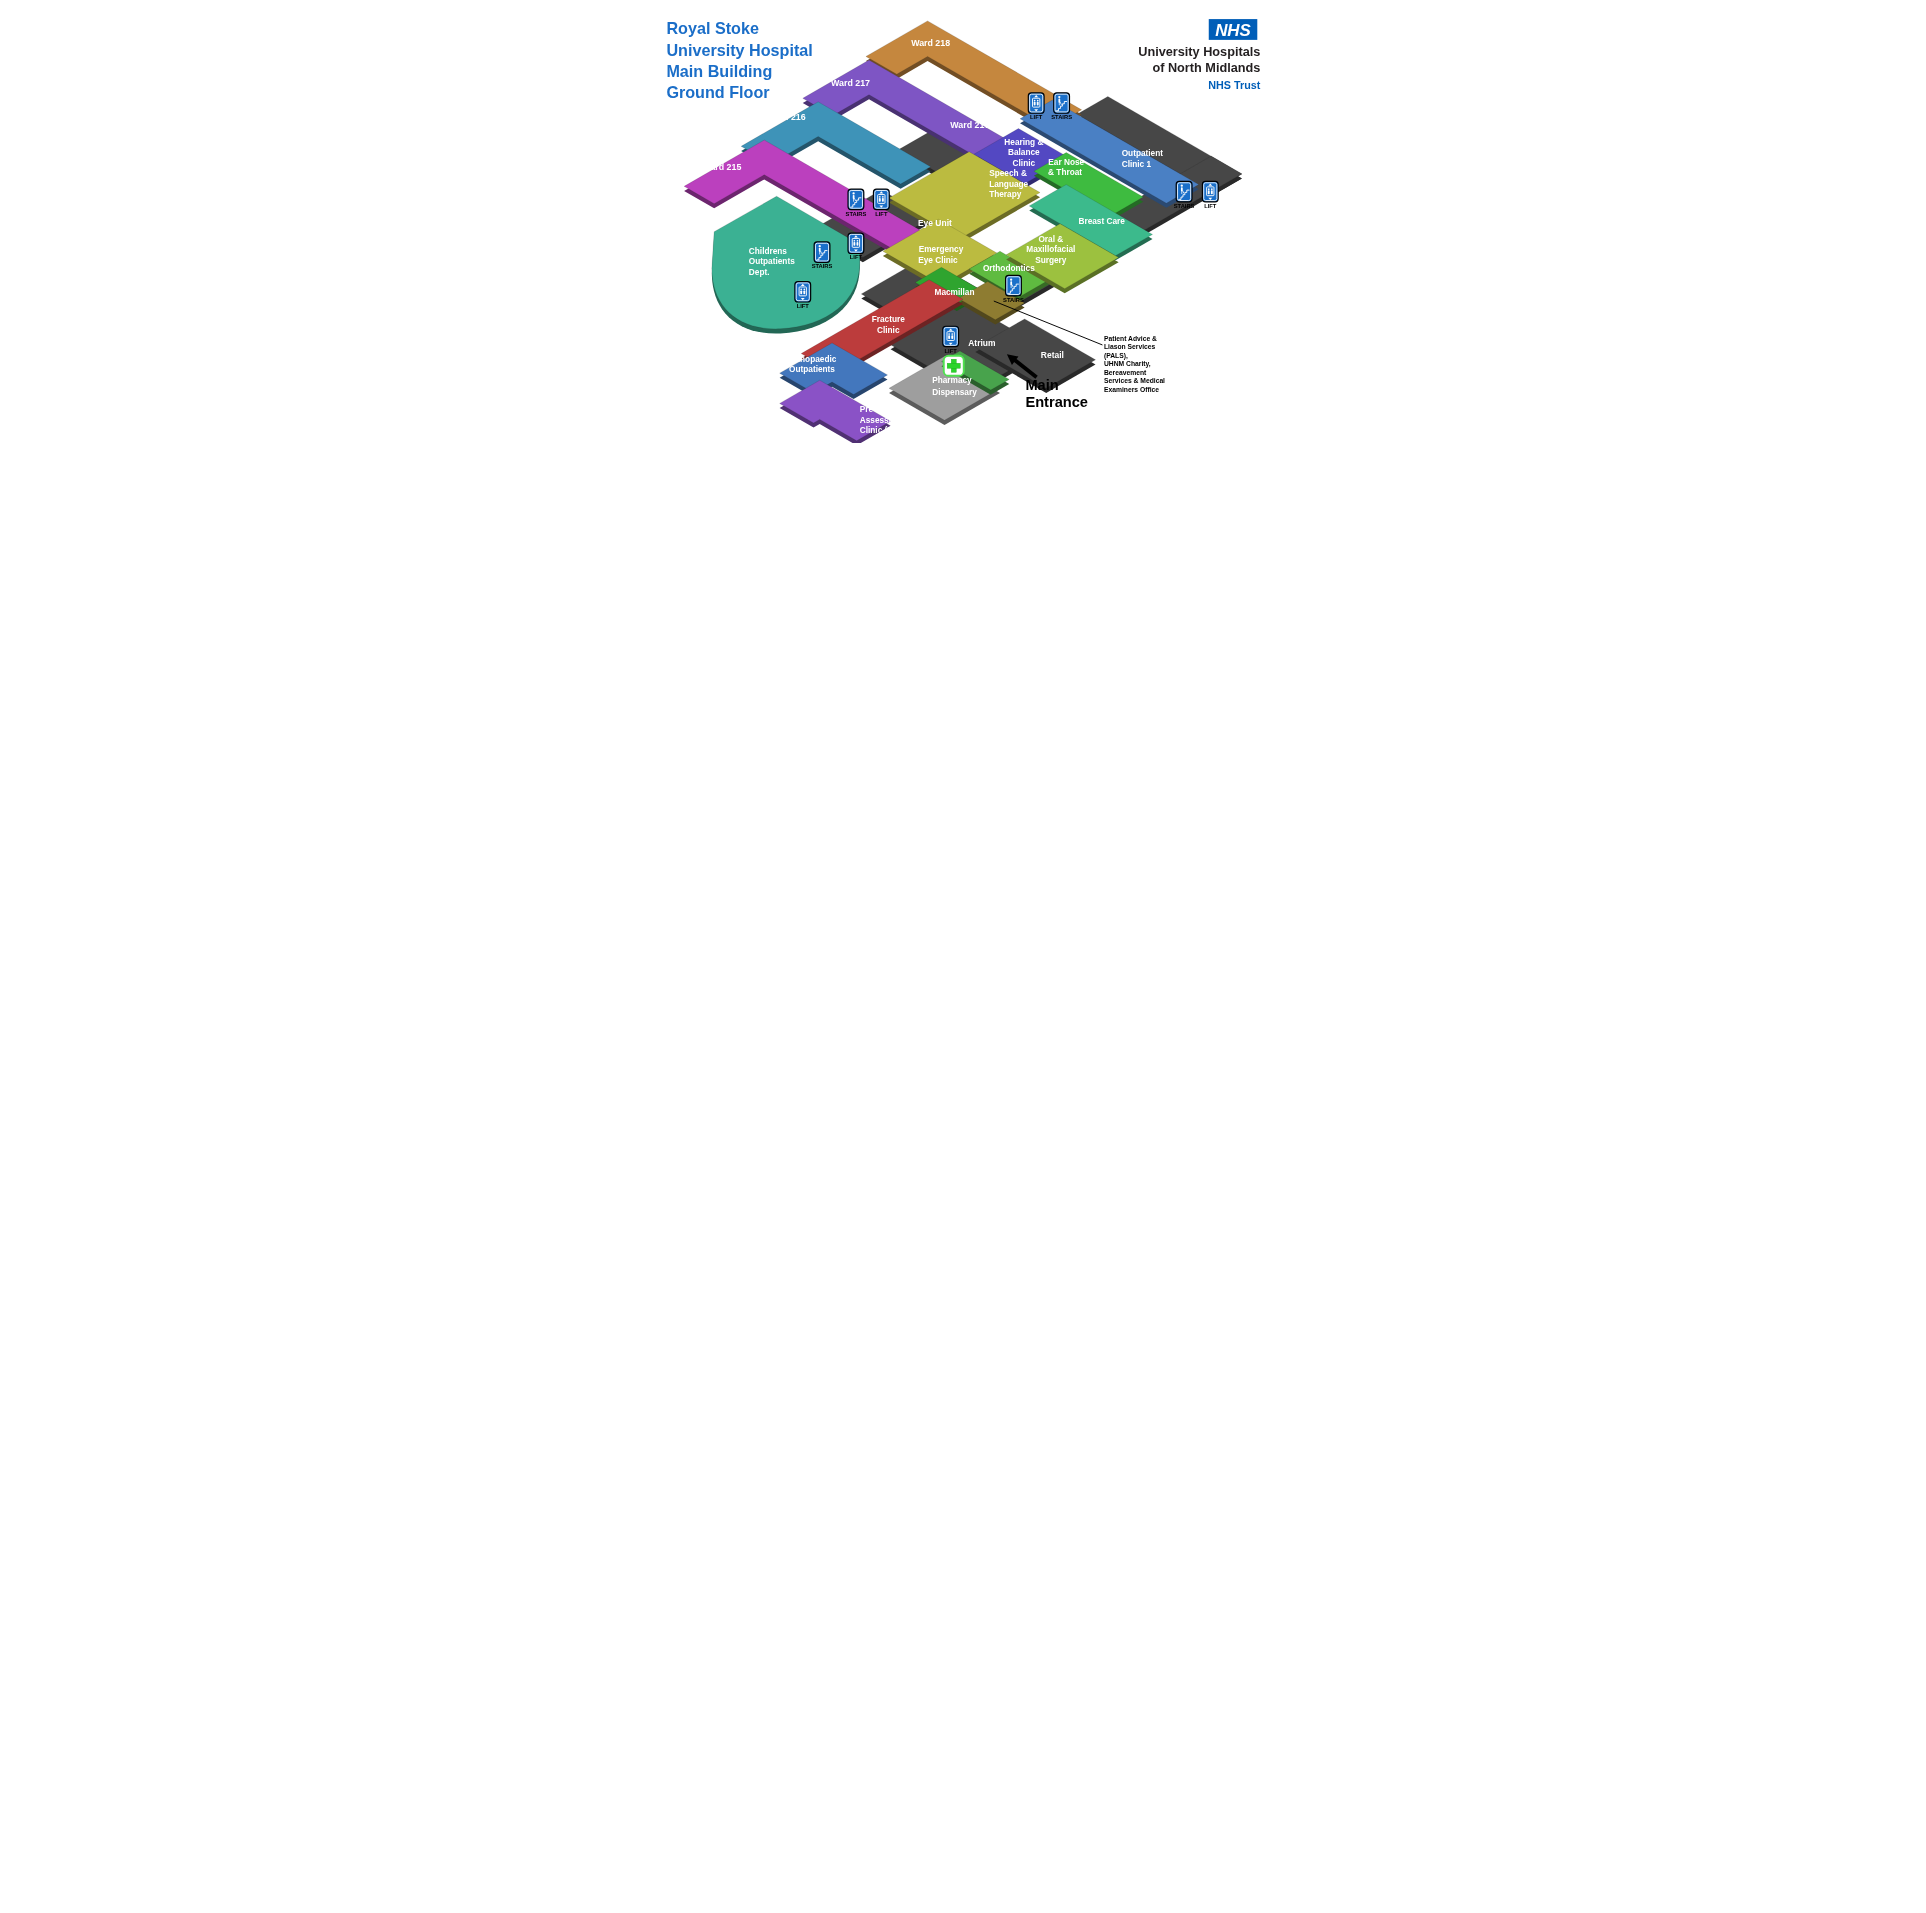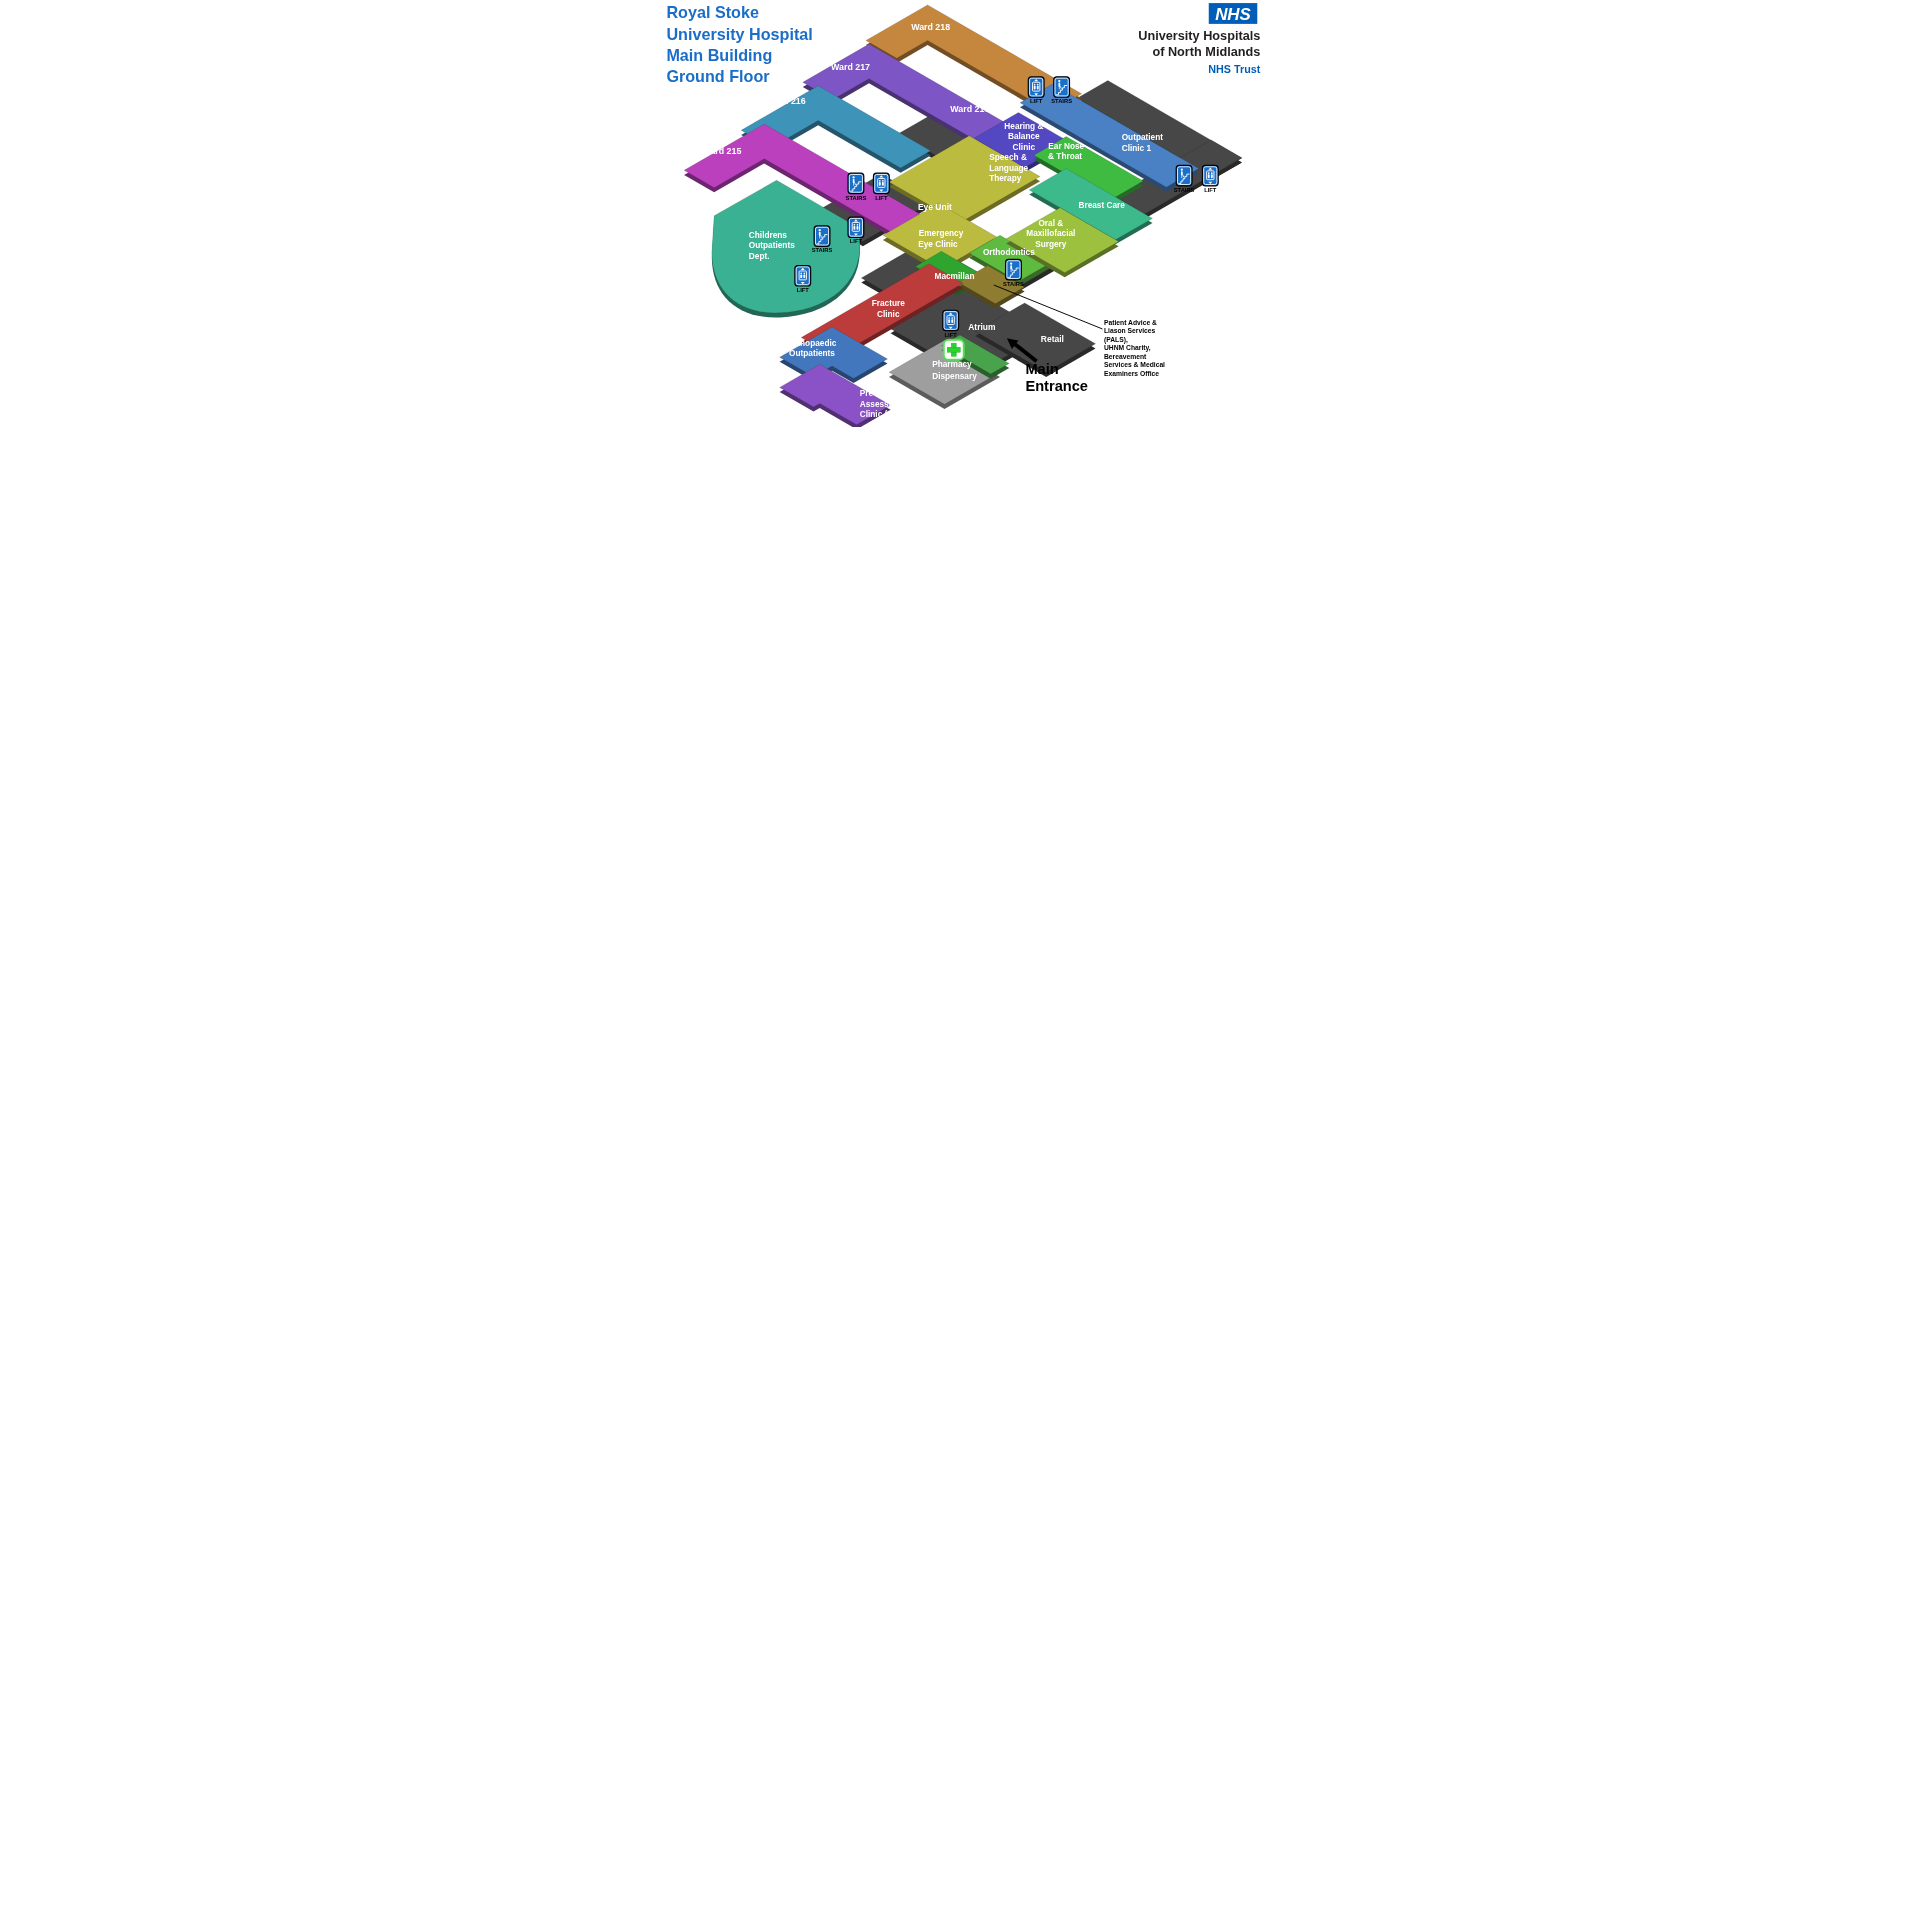--- a/index.html
+++ b/index.html
@@ -1,16 +1,16 @@
 <!DOCTYPE html>
 <html style="font-size:6.2px"><head>
 <meta charset="utf-8">
 <style>
   html,body{margin:0;padding:0;background:#ffffff;}
-  .page{width:100%;max-width:604px;margin:0 auto;}
+  .page{width:100%;max-width:604px;margin:16px auto;}
   svg{display:block;width:100%;height:auto;background:#ffffff;}
   text{font-family:"Liberation Sans","DejaVu Sans",sans-serif;font-weight:bold;}
   .title-line{fill:#1B6EC8;font-size:42px;}
   .nhs-logo-text{fill:#ffffff;font-size:44px;font-style:italic;}
   .nhs-org{fill:#231F20;font-size:33px;}
   .nhs-trust{fill:#005EB8;font-size:28px;}
   .lbl-ward{fill:#ffffff;font-size:23px;}
   .lbl-dept{fill:#ffffff;font-size:21.5px;}
   .lbl-zone{fill:#ffffff;font-size:22px;}
   .lbl-icon{fill:#000000;font-size:15px;}

